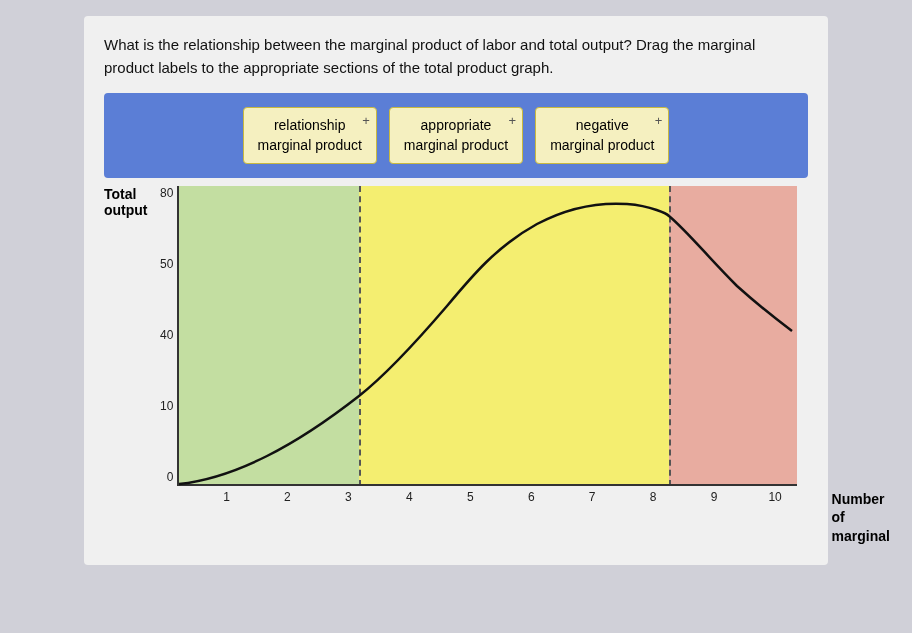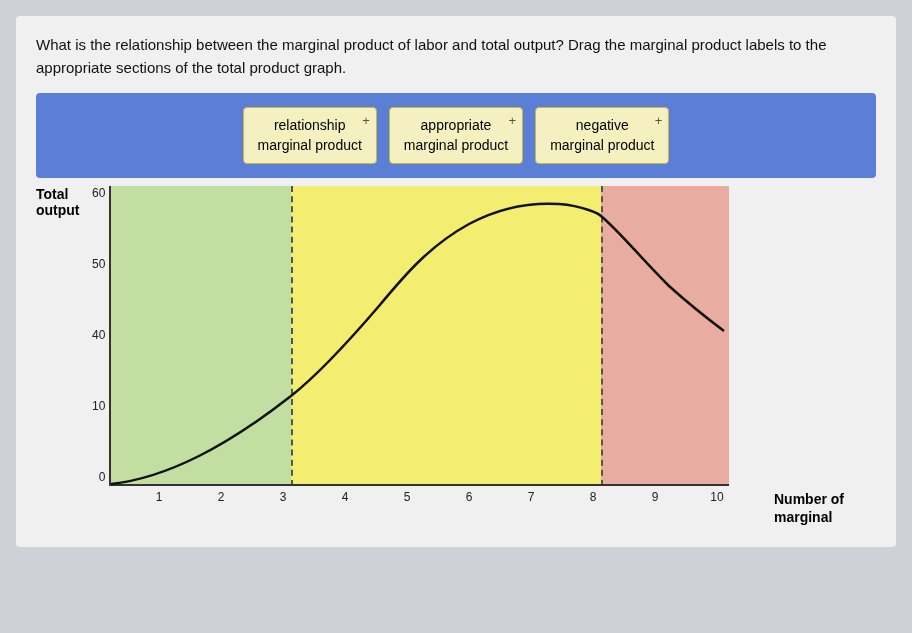--- a/index.html
+++ b/index.html
@@ -9,21 +9,21 @@
       width: 912px;
       min-height: 633px;
       display: flex;
       align-items: flex-start;
       justify-content: center;
       padding: 16px;
     }
     .card {
       background: #f0f0f0;
       border-radius: 4px;
-      width: 880px;
+      width: 744px;
       padding: 18px 20px 20px 20px;
     }
     .question-text {
       font-size: 15px;
       color: #111;
       line-height: 1.5;
       margin-bottom: 14px;
     }
     .drag-area {
       background: #5b7ed6;
@@ -206,21 +206,21 @@
 
     <div class="total-output-label" style="width:52px; min-width:52px; align-self:flex-start; padding-top:0;">
       <span style="font-weight:bold;font-size:14px;">Total</span>
       <span style="font-weight:bold;font-size:14px;">output</span>
     </div>
 
     <div class="chart-with-axes">
       <div class="chart-and-yaxis">
 
         <div class="y-ticks">
-          <span class="y-tick">60</span>
+          <span class="y-tick">80</span>
           <span class="y-tick">50</span>
           <span class="y-tick">40</span>
           <span class="y-tick">10</span>
           <span class="y-tick">0</span>
         </div>
 
         <div class="chart-plot">
           <div class="region-green"></div>
           <div class="region-yellow"></div>
           <div class="region-red"></div>

